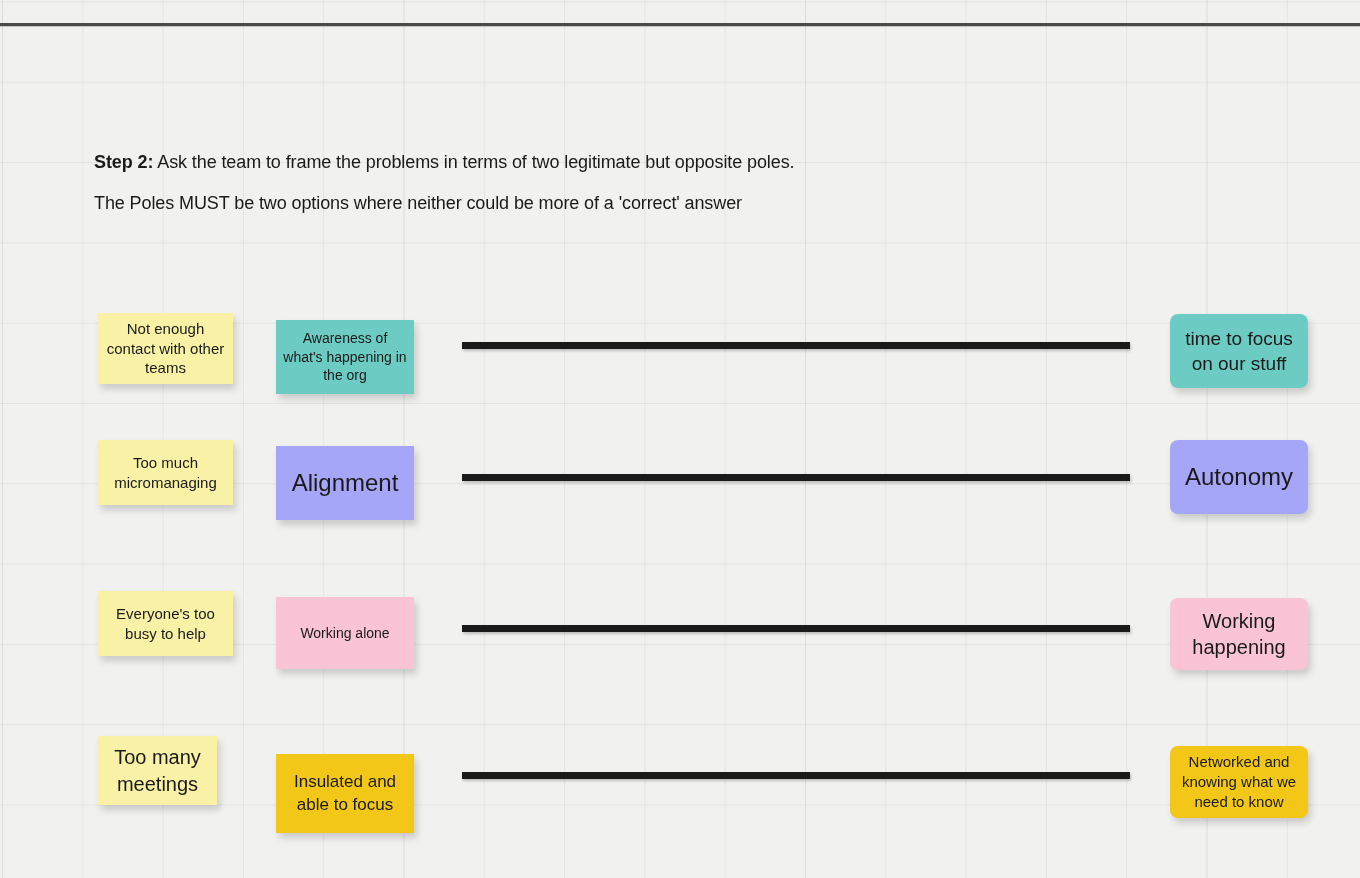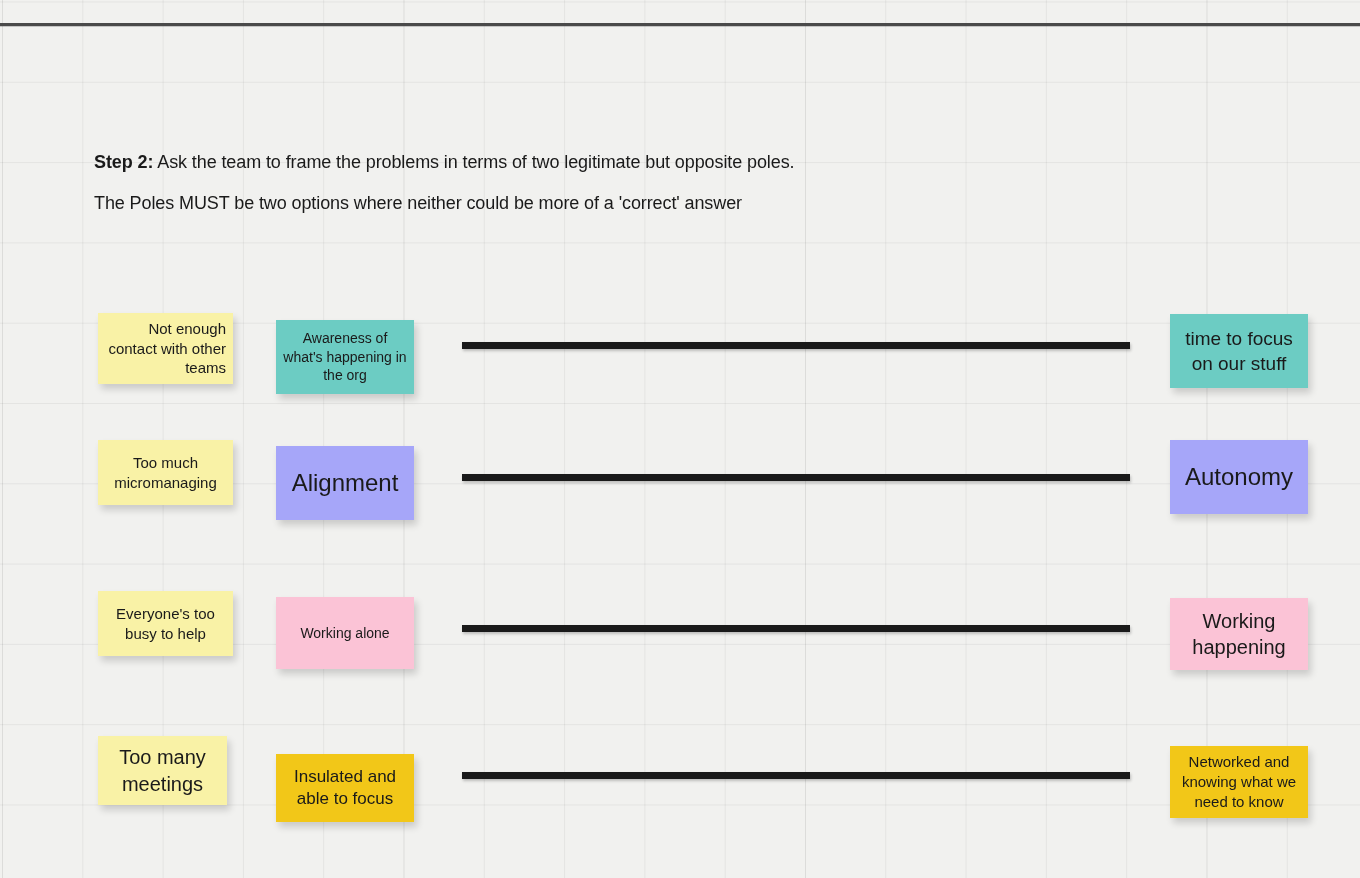--- a/index.html
+++ b/index.html
@@ -76,21 +76,21 @@
     box-shadow: 3px 5px 7px rgba(0,0,0,0.16);
   }
   .note span {
     display: block;
     width: 100%;
   }
 
   
   .note.left-problem  { width: 135px; }
   .note.pole-left     { width: 138px; margin-top: 6px; }
-  .note.pole-right    { width: 138px; }
+  .note.pole-right    { width: 138px; border-radius: 8px; }
 
   
   .pole-bar {
     position: absolute;
     height: 7px;
     background: #1a1a1a;
     box-shadow: 1px 2px 3px rgba(0,0,0,0.22);
   }
 </style>
 </head>
@@ -101,21 +101,21 @@
   <div class="grid-overlay"></div>
   <div class="frame-edge"></div>
 
   <div class="heading">
     <span class="lead">Step 2:</span><span> Ask the team to frame the problems in terms of two legitimate but opposite poles.</span>
     <br>
     <span>The Poles MUST be two options where neither could be more of a 'correct' answer</span>
   </div>
 
   <div id="rows-container">
-      <div class="note left-problem" style="left: 98px; top: 313px; width: 135px; height: 71px; background: rgb(249, 242, 166); font-size: 15px; line-height: 19.8px; text-align: right;">
+      <div class="note left-problem" style="left: 98px; top: 313px; width: 135px; height: 71px; background: rgb(249, 242, 166); font-size: 15px; line-height: 19.8px;">
         <span>Not enough contact with other teams</span>
       </div>
       <div class="note pole-left" style="left: 276px; top: 314px; width: 138px; height: 74px; background: rgb(108, 204, 195); font-size: 14px; line-height: 18.48px;">
         <span>Awareness of what's happening in the org</span>
       </div>
       <div class="note pole-right" style="left: 1170px; top: 314px; width: 138px; height: 74px; background: rgb(108, 204, 195); font-size: 19px; line-height: 25.08px;">
         <span>time to focus on our stuff</span>
       </div>
       <div class="pole-bar" style="left: 462px; top: 342px; width: 668px; height: 7px; background: rgb(26, 26, 26);"></div>
       <div class="note left-problem" style="left: 98px; top: 440px; width: 135px; height: 65px; background: rgb(249, 242, 166); font-size: 15px; line-height: 19.8px;">
@@ -131,24 +131,24 @@
       <div class="note left-problem" style="left: 98px; top: 591px; width: 135px; height: 65px; background: rgb(249, 242, 166); font-size: 15px; line-height: 19.8px;">
         <span>Everyone's too busy to help</span>
       </div>
       <div class="note pole-left" style="left: 276px; top: 591px; width: 138px; height: 72px; background: rgb(251, 195, 214); font-size: 14px; line-height: 26.4px;">
         <span>Working alone</span>
       </div>
       <div class="note pole-right" style="left: 1170px; top: 598px; width: 138px; height: 72px; background: rgb(251, 195, 214); font-size: 20px; line-height: 26.4px;">
         <span>Working happening</span>
       </div>
       <div class="pole-bar" style="left: 462px; top: 625px; width: 668px; height: 7px; background: rgb(26, 26, 26);"></div>
-      <div class="note left-problem" style="left: 98px; top: 736px; width: 129px; height: 69px; background: rgb(249, 242, 166); font-size: 20px; line-height: 26.4px; justify-content: center;">
+      <div class="note left-problem" style="left: 98px; top: 736px; width: 119px; height: 69px; background: rgb(249, 242, 166); font-size: 20px; line-height: 26.4px; justify-content: center;">
         <span>Too many meetings</span>
       </div>
-      <div class="note pole-left" style="left: 276px; top: 748px; width: 138px; height: 68px; background: rgb(242, 199, 24); font-size: 17px; line-height: 22.44px;">
+      <div class="note pole-left" style="left: 276px; top: 748px; width: 138px; height: 79px; background: rgb(242, 199, 24); font-size: 17px; line-height: 22.44px;">
         <span>Insulated and able to focus</span>
       </div>
       <div class="note pole-right" style="left: 1170px; top: 746px; width: 138px; height: 72px; background: rgb(242, 199, 24); font-size: 15px; line-height: 19.8px;">
         <span>Networked and knowing what we need to know</span>
       </div>
       <div class="pole-bar" style="left: 462px; top: 772px; width: 668px; height: 7px; background: rgb(26, 26, 26);"></div>
     </div>
 
 </div>
 

